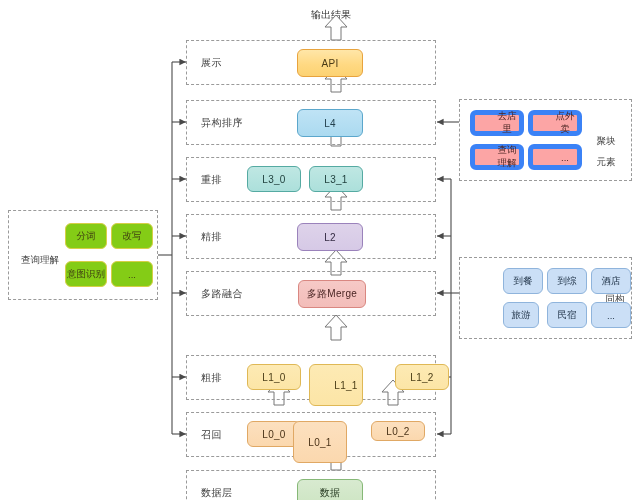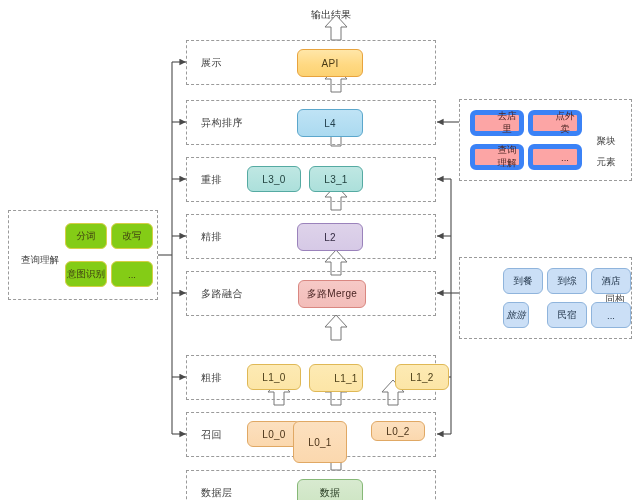--- a/index.html
+++ b/index.html
@@ -198,21 +198,21 @@
   </div>
 
   <div class="row" style="left:186px;top:271px;width:250px;height:45px;">
     <div class="row-label">多路融合</div>
     <div class="node n-merge" style="left:105px;top:8px;width:68px;height:28px;margin-left:6px;">多路Merge</div>
   </div>
 
   <div class="row" style="left:186px;top:355px;width:250px;height:45px;">
     <div class="row-label">粗排</div>
     <div class="node n-l1" style="left:60px;top:8px;width:54px;height:26px;">L1_0</div>
-    <div class="node n-l1" style="left:122px;top:8px;width:54px;height:28px;padding-left:20px;">L1_1</div>
+    <div class="node n-l1" style="left:122px;top:8px;width:54px;height:42px;padding-left:20px;">L1_1</div>
     <div class="node n-l1" style="left:184px;top:8px;width:54px;height:26px;margin-left:24px;">L1_2</div>
   </div>
 
   <div class="row" style="left:186px;top:412px;width:250px;height:45px;">
     <div class="row-label">召回</div>
     <div class="node n-l0" style="left:60px;top:8px;width:54px;height:26px;">L0_0</div>
     <div class="node n-l0" style="left:106px;top:8px;width:54px;height:42px;">L0_1</div>
     <div class="node n-l0" style="left:184px;top:8px;width:54px;height:20px;">L0_2</div>
   </div>
 
@@ -237,18 +237,18 @@
     <div class="chip c-pink" style="left:10px;top:44px;width:54px;height:26px;">查询理解</div>
     <div class="chip c-pink" style="left:68px;top:44px;width:54px;height:26px;">...</div>
   </div>
 
   <div class="side-panel" style="left:459px;top:257px;width:173px;height:82px;">
     <div class="side-label" style="left:140px;top:30px;width:30px;">同构
 item</div>
     <div class="chip c-blue" style="left:8px;top:10px;width:40px;height:26px;">到餐</div>
     <div class="chip c-blue" style="left:52px;top:10px;width:40px;height:26px;font-family:Liberation Serif, serif;">到综</div>
     <div class="chip c-blue" style="left:96px;top:10px;width:40px;height:26px;">酒店</div>
-    <div class="chip c-blue" style="left:8px;top:44px;width:26px;height:26px;font-style:italic;">旅游</div>
+    <div class="chip c-blue" style="left:8px;top:44px;width:36px;height:26px;">旅游</div>
     <div class="chip c-blue" style="left:52px;top:44px;width:40px;height:26px;">民宿</div>
     <div class="chip c-blue" style="left:96px;top:44px;width:40px;height:26px;">...</div>
   </div>
 
 </div>
 
 </body></html>

